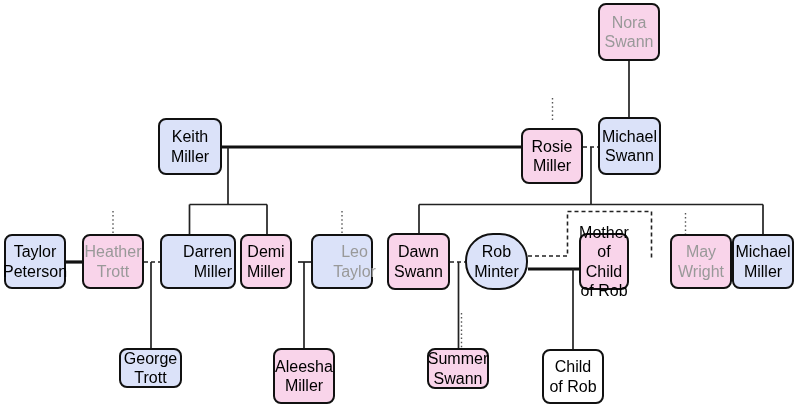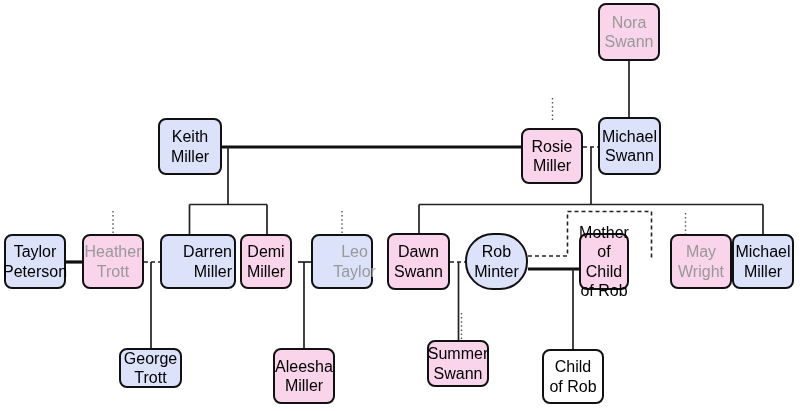--- a/index.html
+++ b/index.html
@@ -119,21 +119,21 @@
         <span class="person-label">Michael
 Miller</span>
       </div>
       <div class="person male" style="left: 119px; top: 348px; width: 63px; height: 40px;">
         <span class="person-label">George Trott</span>
       </div>
       <div class="person female" style="left: 273px; top: 348px; width: 62px; height: 56px;">
         <span class="person-label">Aleesha
 Miller</span>
       </div>
-      <div class="person female" style="left: 427px; top: 340px; width: 62px; height: 47px;">
+      <div class="person female" style="left: 427px; top: 348px; width: 62px; height: 41px;">
         <span class="person-label">Summer
 Swann</span>
       </div>
       <div class="person unknown" style="left: 542px; top: 349px; width: 62px; height: 55px;">
         <span class="person-label">Child of Rob</span>
       </div>
     </div>
 </div>
 
 </body></html>

